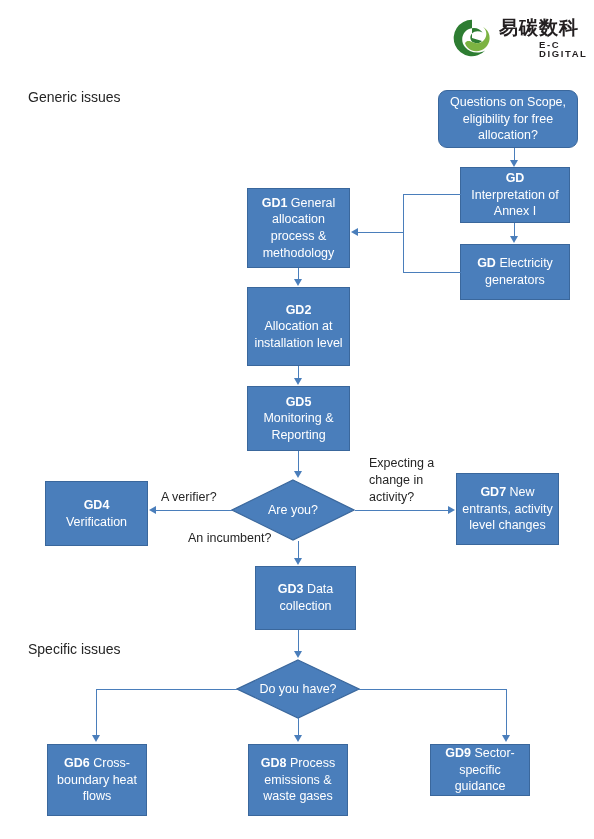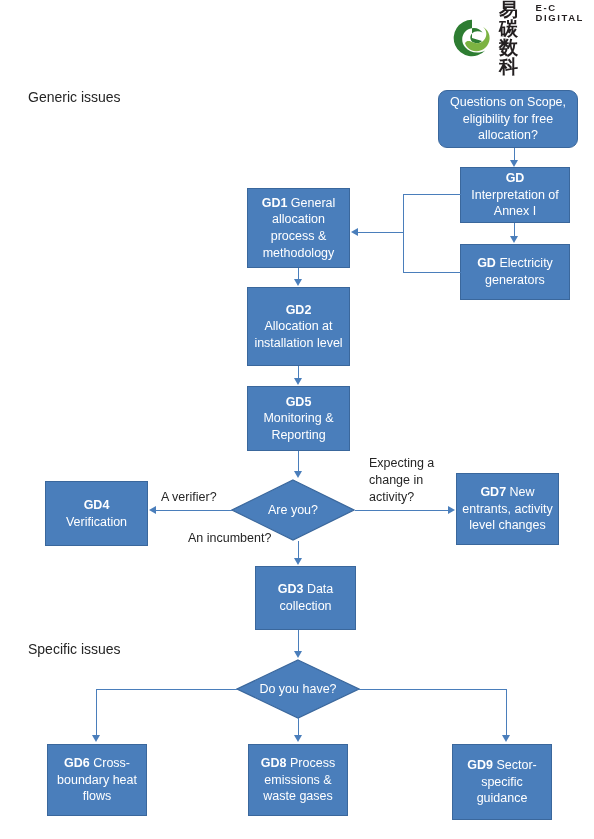--- a/index.html
+++ b/index.html
@@ -28,38 +28,39 @@
     align-items: center;
     gap: 7px;
   }
   .logo-mark {
     width: 40px;
     height: 40px;
     flex: 0 0 40px;
   }
   .logo-text {
     display: flex;
-    flex-direction: row;
+    flex-direction: column;
     justify-content: center;
     line-height: 1;
   }
   .logo-cn {
     font-size: 19px;
     font-weight: bold;
     color: #231f20;
     letter-spacing: 1px;
     font-family: "DejaVu Sans", sans-serif;
   }
   .logo-en {
     font-size: 9.5px;
     font-weight: bold;
     color: #231f20;
     letter-spacing: 1.6px;
     margin-top: 3px;
     font-family: "Liberation Sans", sans-serif;
+    margin-left: 40px;
   }
   
   .section-heading {
     position: absolute;
     font-size: 14px;
     color: #252525;
     white-space: nowrap;
     font-family: "Liberation Sans", sans-serif;
   }
   
@@ -231,21 +232,21 @@
     </span>
   </div>
 
   <div class="node" style="left:248px; top:744px; width:100px; height:72px;">
     <span>
       <b>GD8</b>
       <span>Process emissions &amp; waste gases</span>
     </span>
   </div>
 
-  <div class="node" style="left:452px; top:744px; width:100px; height:76px;">
+  <div class="node" style="left:430px; top:744px; width:100px; height:52px;">
     <span>
       <b>GD9</b>
       <span>Sector-specific guidance</span>
     </span>
   </div>
 
   <div class="diamond" style="left:231px; top:479px; width:124px; height:62px;">
     <svg width="124" height="62" viewBox="0 0 124 62">
       <polygon points="62,1 123,31 62,61 1,31" fill="#4A7EBB" stroke="#3A679C" stroke-width="1.2"></polygon>
     </svg>

